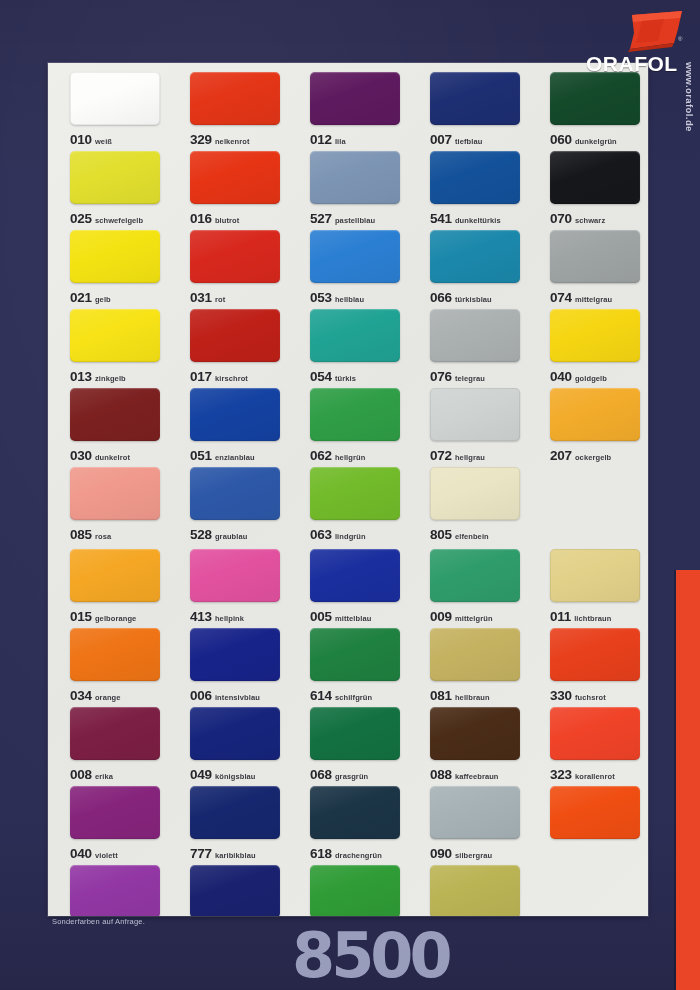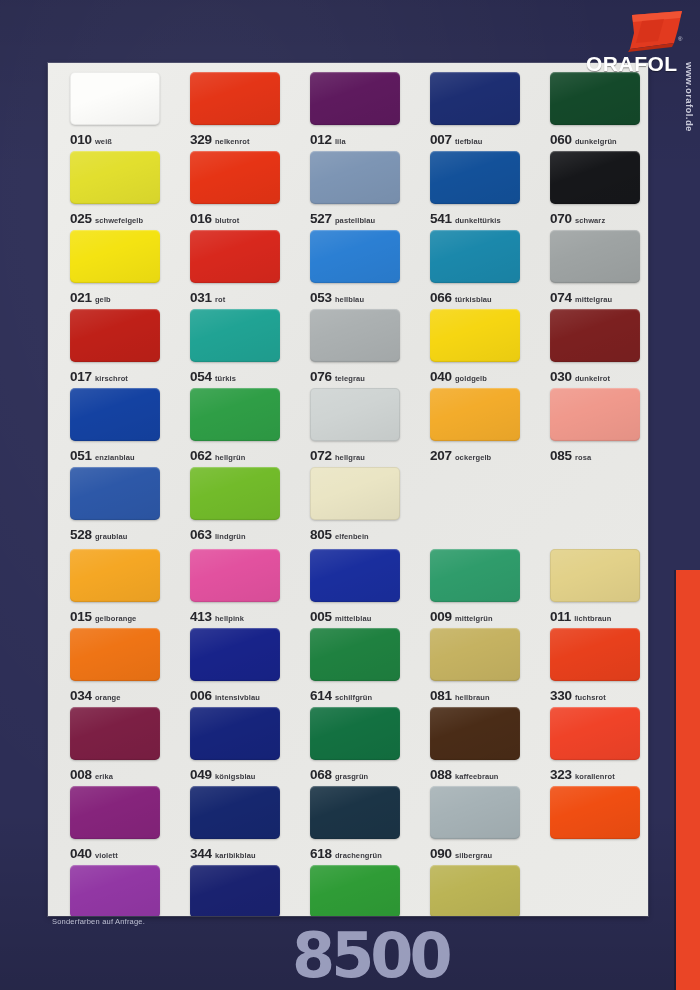--- a/index.html
+++ b/index.html
@@ -266,20 +266,24 @@
         </div>
         <div class="cell">
           <div class="swatch" style="background: rgb(27, 136, 171);"></div>
           <div class="label"><span class="code">066</span><span class="cname">türkisblau</span></div>
         </div>
         <div class="cell">
           <div class="swatch" style="background: rgb(158, 163, 163);"></div>
           <div class="label"><span class="code">074</span><span class="cname">mittelgrau</span></div>
         </div>
         <div class="cell">
+          <div class="swatch" style="background: rgb(247, 227, 22);"></div>
+          <div class="label"><span class="code">013</span><span class="cname">zinkgelb</span></div>
+        </div>
+        <div class="cell">
           <div class="swatch" style="background: rgb(191, 32, 24);"></div>
           <div class="label"><span class="code">017</span><span class="cname">kirschrot</span></div>
         </div>
         <div class="cell">
           <div class="swatch" style="background: rgb(32, 163, 148);"></div>
           <div class="label"><span class="code">054</span><span class="cname">türkis</span></div>
         </div>
         <div class="cell">
           <div class="swatch" style="background: rgb(171, 176, 177);"></div>
           <div class="label"><span class="code">076</span><span class="cname">telegrau</span></div>
@@ -385,21 +389,21 @@
         <div class="cell">
           <div class="swatch" style="background: rgb(240, 67, 40);"></div>
           <div class="label"><span class="code">323</span><span class="cname">korallenrot</span></div>
         </div>
         <div class="cell">
           <div class="swatch" style="background: rgb(134, 36, 124);"></div>
           <div class="label"><span class="code">040</span><span class="cname">violett</span></div>
         </div>
         <div class="cell">
           <div class="swatch" style="background: rgb(22, 39, 111);"></div>
-          <div class="label"><span class="code">344</span><span class="cname">karibikblau</span></div>
+          <div class="label"><span class="code">777</span><span class="cname">karibikblau</span></div>
         </div>
         <div class="cell">
           <div class="swatch" style="background: rgb(27, 52, 70);"></div>
           <div class="label"><span class="code">618</span><span class="cname">drachengrün</span></div>
         </div>
         <div class="cell">
           <div class="swatch" style="background: rgb(166, 178, 182);"></div>
           <div class="label"><span class="code">090</span><span class="cname">silbergrau</span></div>
         </div>
         <div class="cell">

